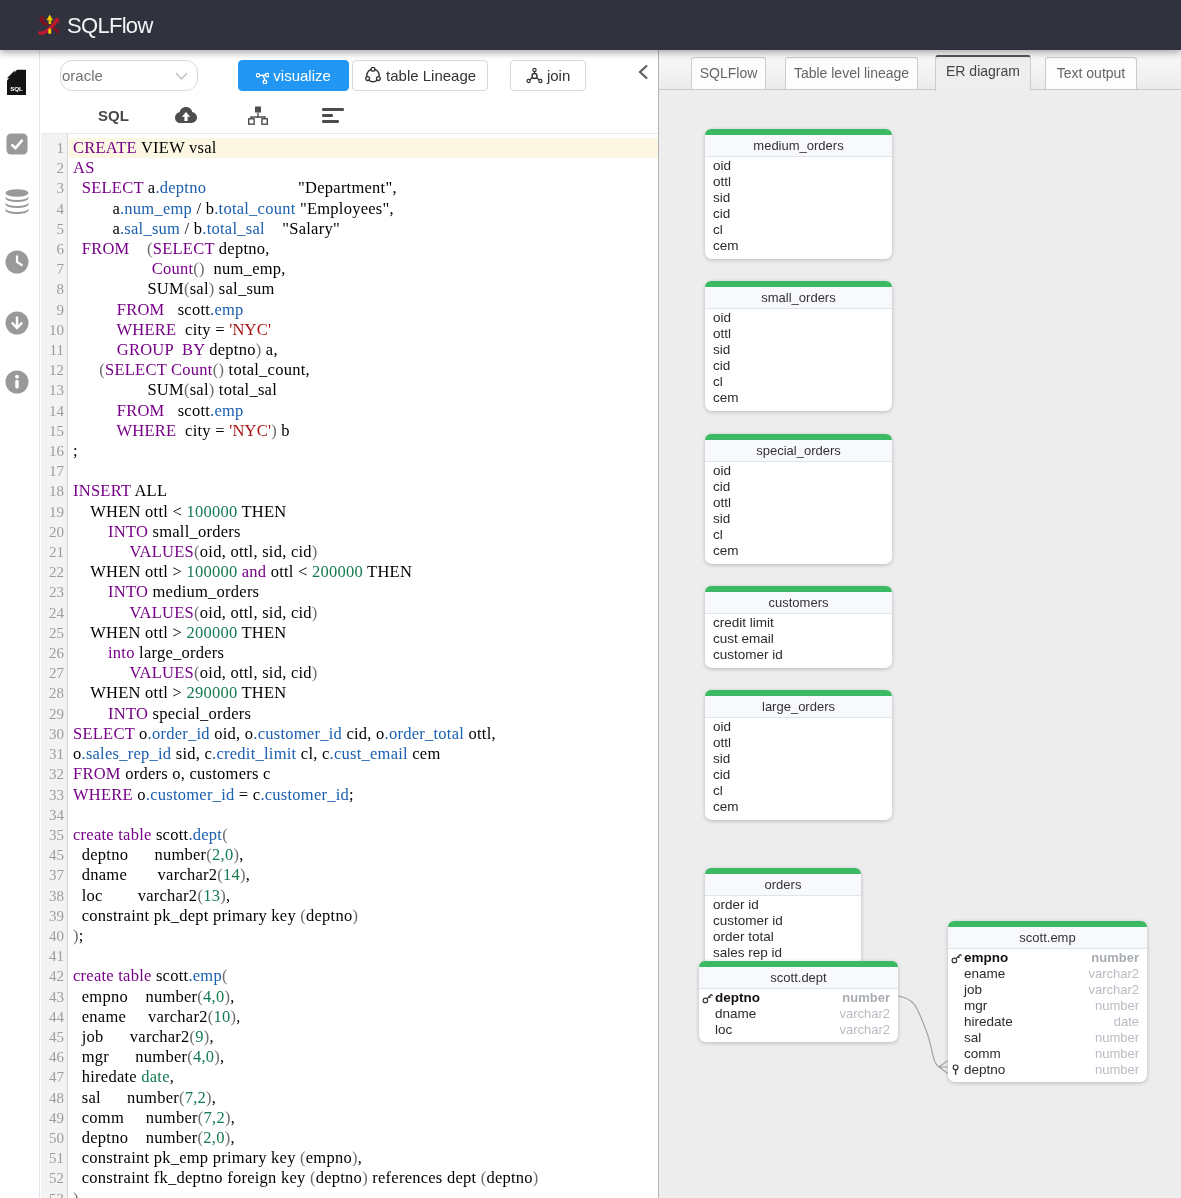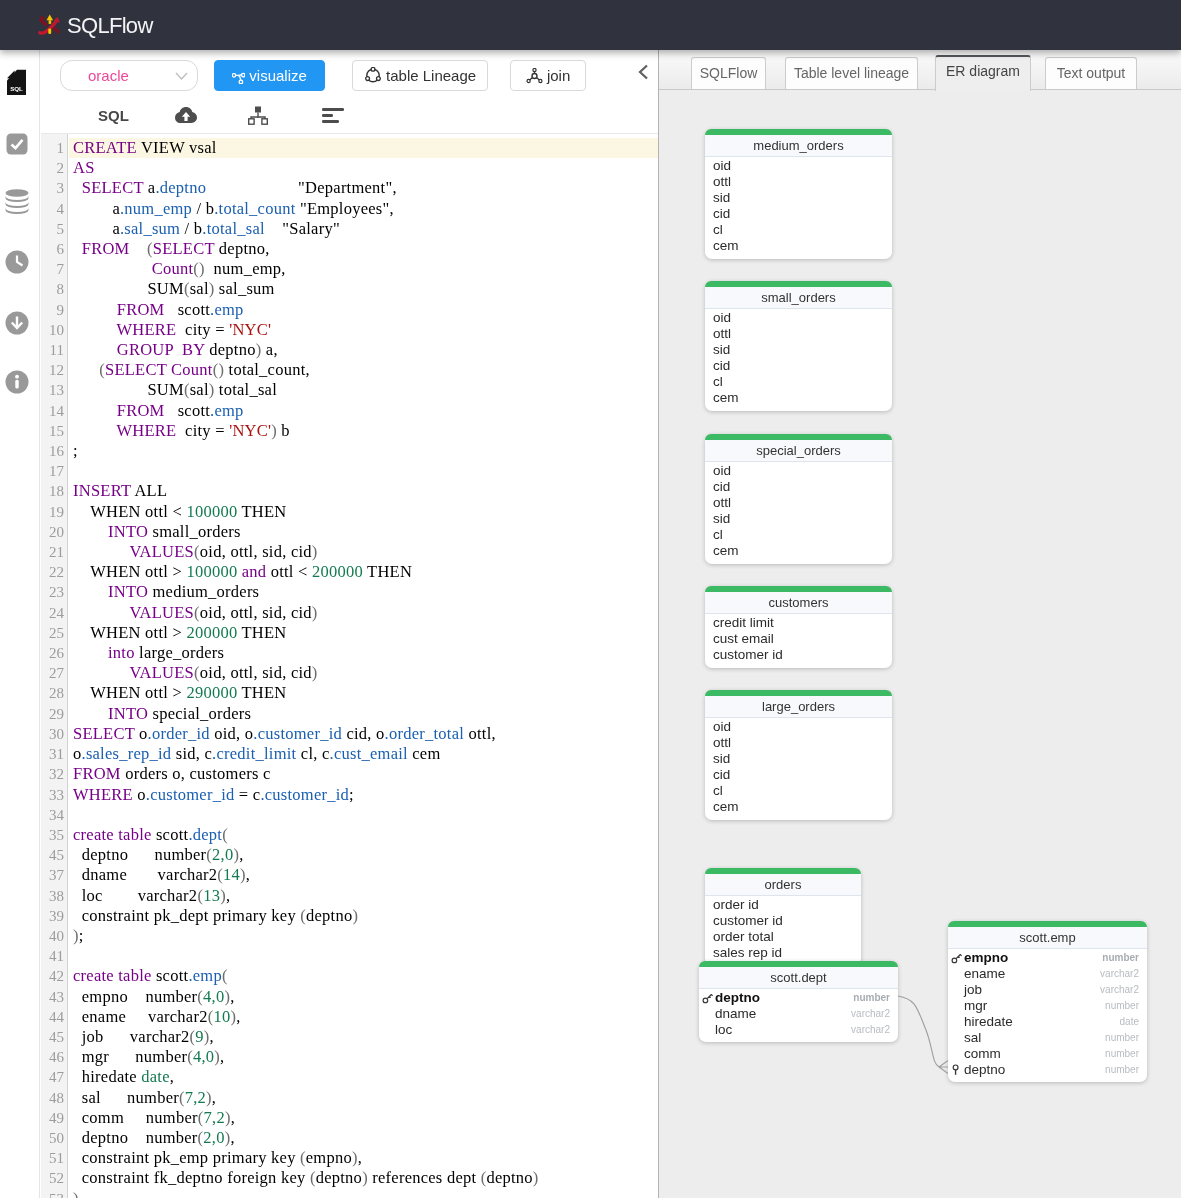--- a/index.html
+++ b/index.html
@@ -10,21 +10,21 @@
   box-shadow:0 3px 7px rgba(0,0,0,.32);z-index:50}
 #nav .brand{position:absolute;left:67px;top:13px;color:#f4f4f6;font-size:22px;
   letter-spacing:-0.7px}
 
 #rail{position:absolute;left:0;top:50px;width:40px;height:1148px;background:#fff;
   border-right:1px solid #e4e4ea;z-index:30}
 
 #tb{position:absolute;left:41px;top:50px;width:617px;height:84px;background:#fff;
   border-bottom:1px solid #e8e8e8;z-index:10}
 .sel{position:absolute;left:19px;top:10px;width:138px;height:31px;border:1px solid #d9d9d9;
-  border-radius:12px;background:#fff;color:#ec4899;font-size:15px;line-height:29px;padding-left:27px}
+  border-radius:12px;background:#fff;color:#737373;font-size:15px;line-height:29px;padding-left:1px}
 .btn{position:absolute;top:10px;height:31px;border:1px solid #d9d9d9;border-radius:4px;
   background:#fff;color:#333;font-size:15px;line-height:29px;text-align:center}
 .btn.blue{background:#2196f3;border-color:#2196f3;color:#fff}
 
 #tb2sql{position:absolute;z-index:20;left:98px;top:107px;font-size:15px;font-weight:bold;color:#474747}
 
 #gutter{position:absolute;left:41px;top:134px;width:27px;height:1064px;background:#f3f3f3;
   border-right:1px solid #d4d4d4;z-index:5}
 #lnums{position:absolute;left:41px;top:138px;width:23px;text-align:right;color:#9c9c9c;
   font-family:"Liberation Serif",serif;font-size:15px;line-height:20.2px;z-index:6}
@@ -52,21 +52,21 @@
   box-shadow:0 1px 4px rgba(0,0,0,.22)}
 .card .bar{height:6px;background:#3cb963;border-radius:7px 7px 0 0}
 .card .hdr{height:22px;background:#f7f9fc;border-bottom:1px solid #dfe5ec;
   font-size:13px;color:#333;text-align:center;line-height:21px}
 .card .rows{padding-top:1px}
 .card .r{height:16px;line-height:16px;font-size:13.5px;color:#2b2b2b;padding-left:8px;
   white-space:nowrap}
 .card .rt{height:16px;line-height:16px;font-size:13.5px;color:#2b2b2b;white-space:nowrap;
   position:relative;padding-left:16px}
 .card .rt .ic{position:absolute;left:3px;top:2px;width:12px;height:12px}
-.card .rt .ty{position:absolute;right:8px;top:0;color:#b7bcc2;font-size:10px}
+.card .rt .ty{position:absolute;right:8px;top:0;color:#b7bcc2;font-size:13px}
 .card .rt.pk{font-weight:bold;color:#111}
 .card .rt.pk .ty{font-weight:bold;color:#a8adb3}
 </style></head>
 <body>
 <div id="rail">
     <svg class="abs" style="left:6px;top:19px" width="21" height="27" viewBox="0 0 21 27">
 <path d="M1 9.2 L8.6 1.6 L8.6 9.2 Z" fill="#141414"></path>
 <path d="M11 0.8 L20 0.8 L20 26 L1 26 L1 11.4 Z" fill="#141414"></path>
 <text x="10.5" y="21.5" font-size="6.2" font-weight="bold" fill="#fff" text-anchor="middle" font-family="Liberation Sans,sans-serif">SQL</text>
 </svg>
@@ -92,21 +92,21 @@
 <circle cx="12" cy="12" r="11.5" fill="#999"></circle>
 <circle cx="12" cy="6.7" r="1.9" fill="#fff"></circle>
 <rect x="10.3" y="9.8" width="3.4" height="8.6" rx="1.5" fill="#fff"></rect>
 </svg>
   </div>
 <div id="tb">
   <div class="sel">oracle</div>
     <svg class="abs" style="left:134px;top:22px" width="13" height="8" viewBox="0 0 13 8">
 <path d="M1 1 L6.5 7 L12 1" stroke="#c0c0c0" stroke-width="1.4" fill="none"></path>
 </svg>
-  <div class="btn blue" style="left:173px;width:111px"><svg width="13" height="15" viewBox="0 0 13 15" style="vertical-align:-3px">
+  <div class="btn blue" style="left:197px;width:111px"><svg width="13" height="15" viewBox="0 0 13 15" style="vertical-align:-3px">
 <circle cx="2" cy="6.3" r="1.75" fill="none" stroke="#fff" stroke-width="1.35"></circle>
 <circle cx="8.9" cy="12.9" r="1.75" fill="none" stroke="#fff" stroke-width="1.35"></circle>
 <circle cx="11.2" cy="6.1" r="1.75" fill="none" stroke="#fff" stroke-width="1.35"></circle>
 <path d="M3.8 6.3 L6 6.3 C7.6 6.5 8.1 8.3 8.4 9.7 L8.7 11.1 M6 6.3 C7.3 6.1 8.6 5.9 9.4 6.0" fill="none" stroke="#fff" stroke-width="1.35"></path>
 </svg> visualize</div>
   <div class="btn" style="left:311px;width:136px"><svg width="18" height="17" viewBox="0 0 18 17" style="vertical-align:-3px">
 <circle cx="9" cy="8.5" r="6.2" fill="none" stroke="#333" stroke-width="1.4"></circle>
 <circle cx="9" cy="2.3" r="1.9" fill="#fff" stroke="#333" stroke-width="1.3"></circle>
 <circle cx="3.6" cy="11.6" r="1.9" fill="#fff" stroke="#333" stroke-width="1.3"></circle>
 <circle cx="14.4" cy="11.6" r="1.9" fill="#fff" stroke="#333" stroke-width="1.3"></circle>

